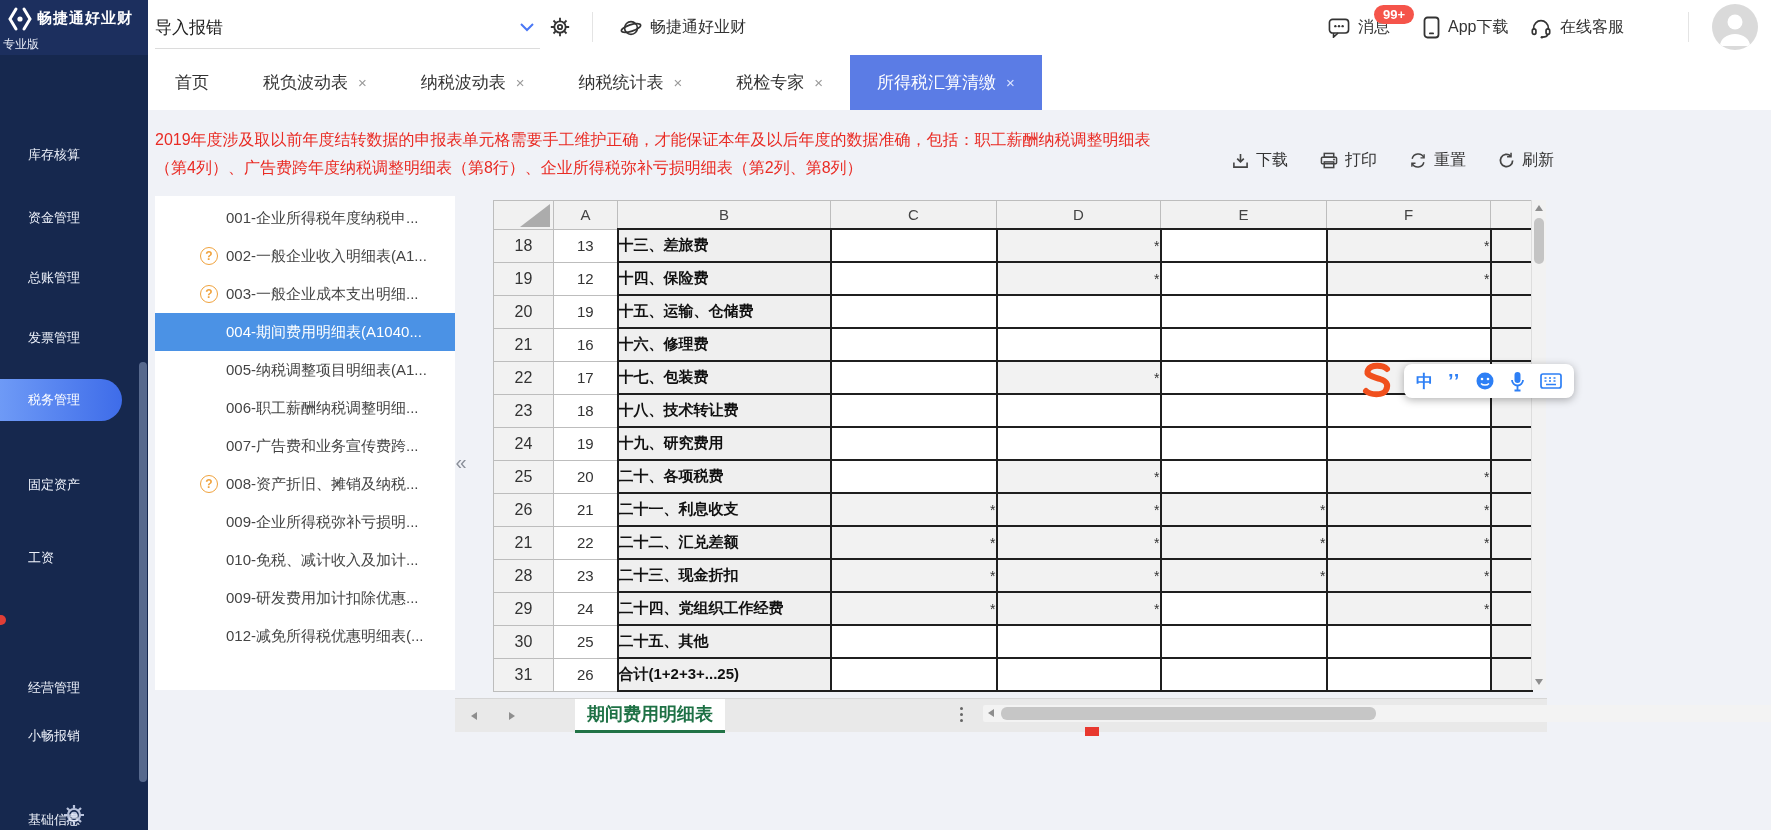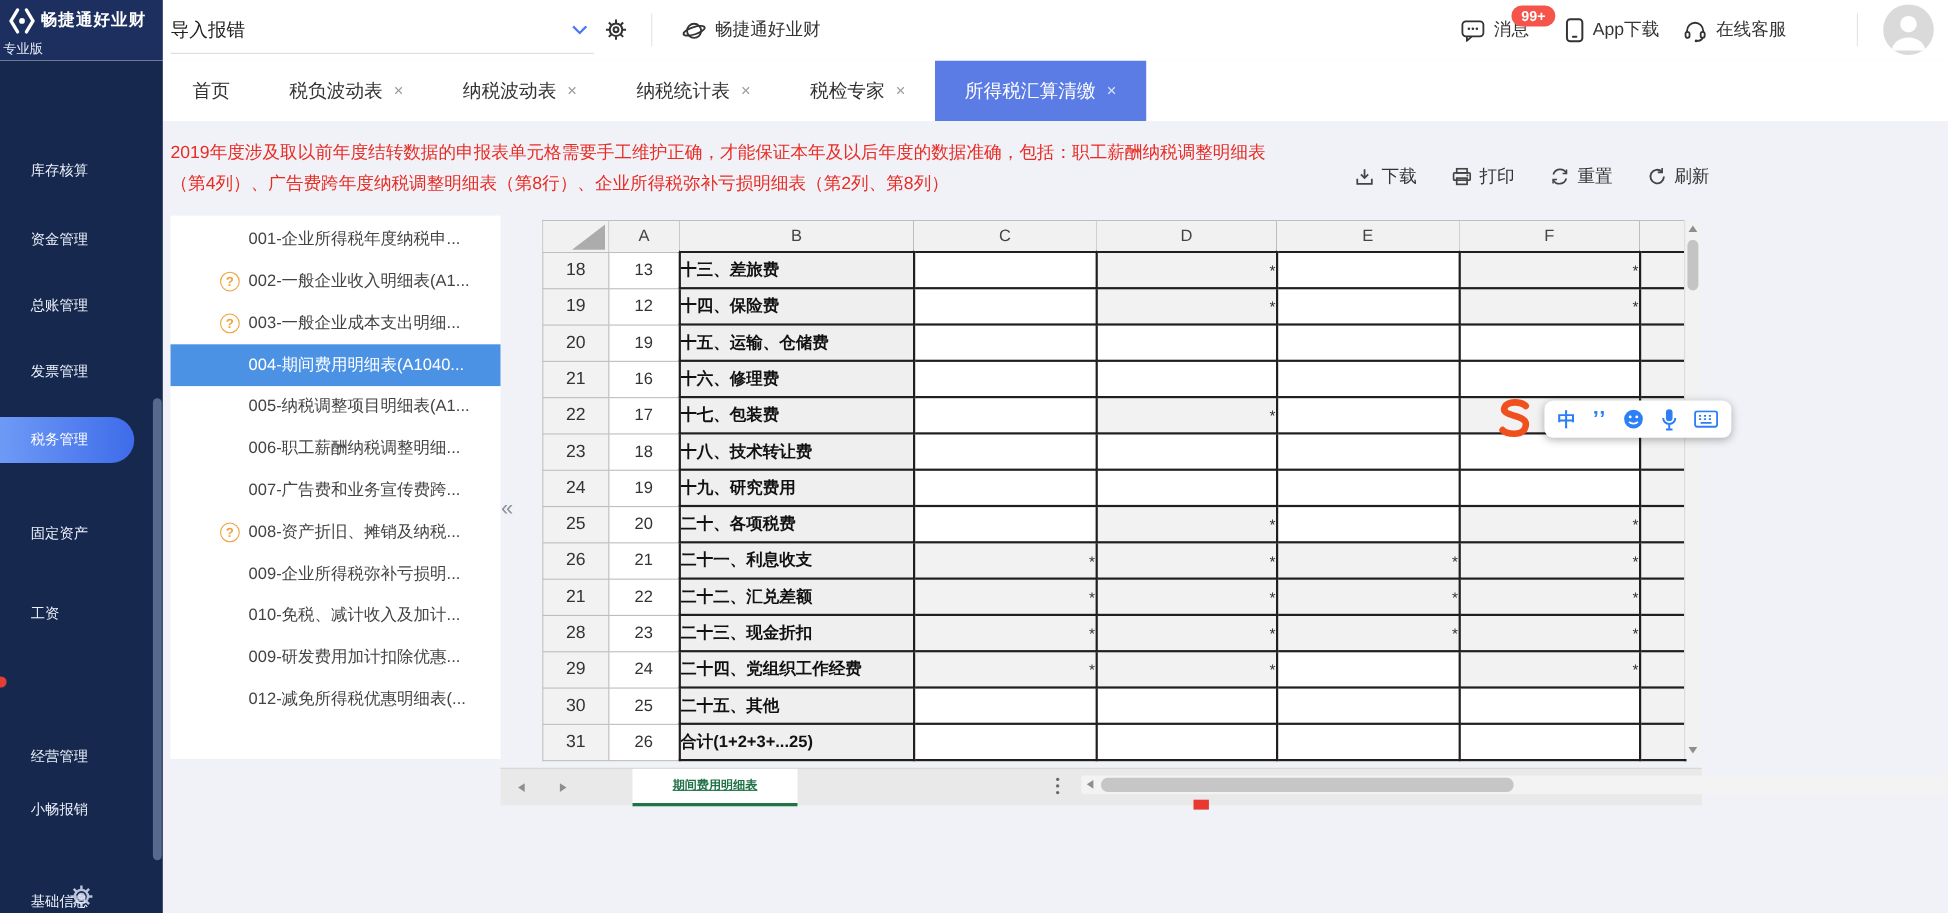--- a/index.html
+++ b/index.html
@@ -53,21 +53,21 @@
   .vscroll{position:absolute;left:1531px;top:200px;width:15px;height:490px;background:#F2F2F2;border-left:1px solid #DDD;box-sizing:border-box;}
   .vs-thumb{position:absolute;left:2px;top:18px;width:10px;height:46px;background:#C4C4C4;border-radius:5px;}
   .tri-up{width:0;height:0;border-left:4px solid transparent;border-right:4px solid transparent;border-bottom:6px solid #8E8E8E;position:absolute;left:3px;top:5px;}
   .tri-down{width:0;height:0;border-left:4px solid transparent;border-right:4px solid transparent;border-top:6px solid #8E8E8E;position:absolute;left:3px;bottom:5px;}
   .tri-left{width:0;height:0;border-top:4px solid transparent;border-bottom:4px solid transparent;border-right:6px solid #8E8E8E;display:inline-block;}
   .tri-right{width:0;height:0;border-top:4px solid transparent;border-bottom:4px solid transparent;border-left:6px solid #8E8E8E;display:inline-block;}
   
   .sheetbar{position:absolute;left:455px;top:698px;width:1092px;height:34px;background:#E9E9E9;border-top:1px solid #D6D6D6;box-sizing:border-box;}
   .sb-arrow{position:absolute;top:13px;}
   .sheet-tab{position:absolute;left:120px;top:0;width:150px;height:31px;background:#fff;border-bottom:3px solid #217346;
-             text-align:center;line-height:31px;font-size:11px;font-weight:bold;color:#1E7145;cursor:pointer;text-decoration:underline;}
+             text-align:center;line-height:31px;font-size:18px;font-weight:bold;color:#1E7145;cursor:pointer;}
   .dots{position:absolute;left:505px;top:5px;width:4px;}
   .dots i{display:block;width:3px;height:3px;border-radius:50%;background:#666;margin:3px 0;}
   .hscroll{position:absolute;left:528px;top:6px;width:1012px;height:17px;background:#F3F3F3;border-radius:2px;}
   .hs-thumb{position:absolute;left:18px;top:2px;width:375px;height:13px;background:#C6C6C6;border-radius:6px;}
   .hscroll .tri-left{position:absolute;left:5px;top:4px;}
   .red-fragment{position:absolute;left:1085px;top:727px;width:14px;height:9px;background:#E8382F;}
   
   .sogou{position:absolute;left:1356px;top:360px;display:flex;align-items:center;gap:6px;z-index:9;}
   .sg-bar{height:34px;background:#fff;border-radius:8px;box-shadow:0 2px 8px rgba(0,0,0,.3);
           display:flex;align-items:center;padding:0 12px;gap:15px;}

